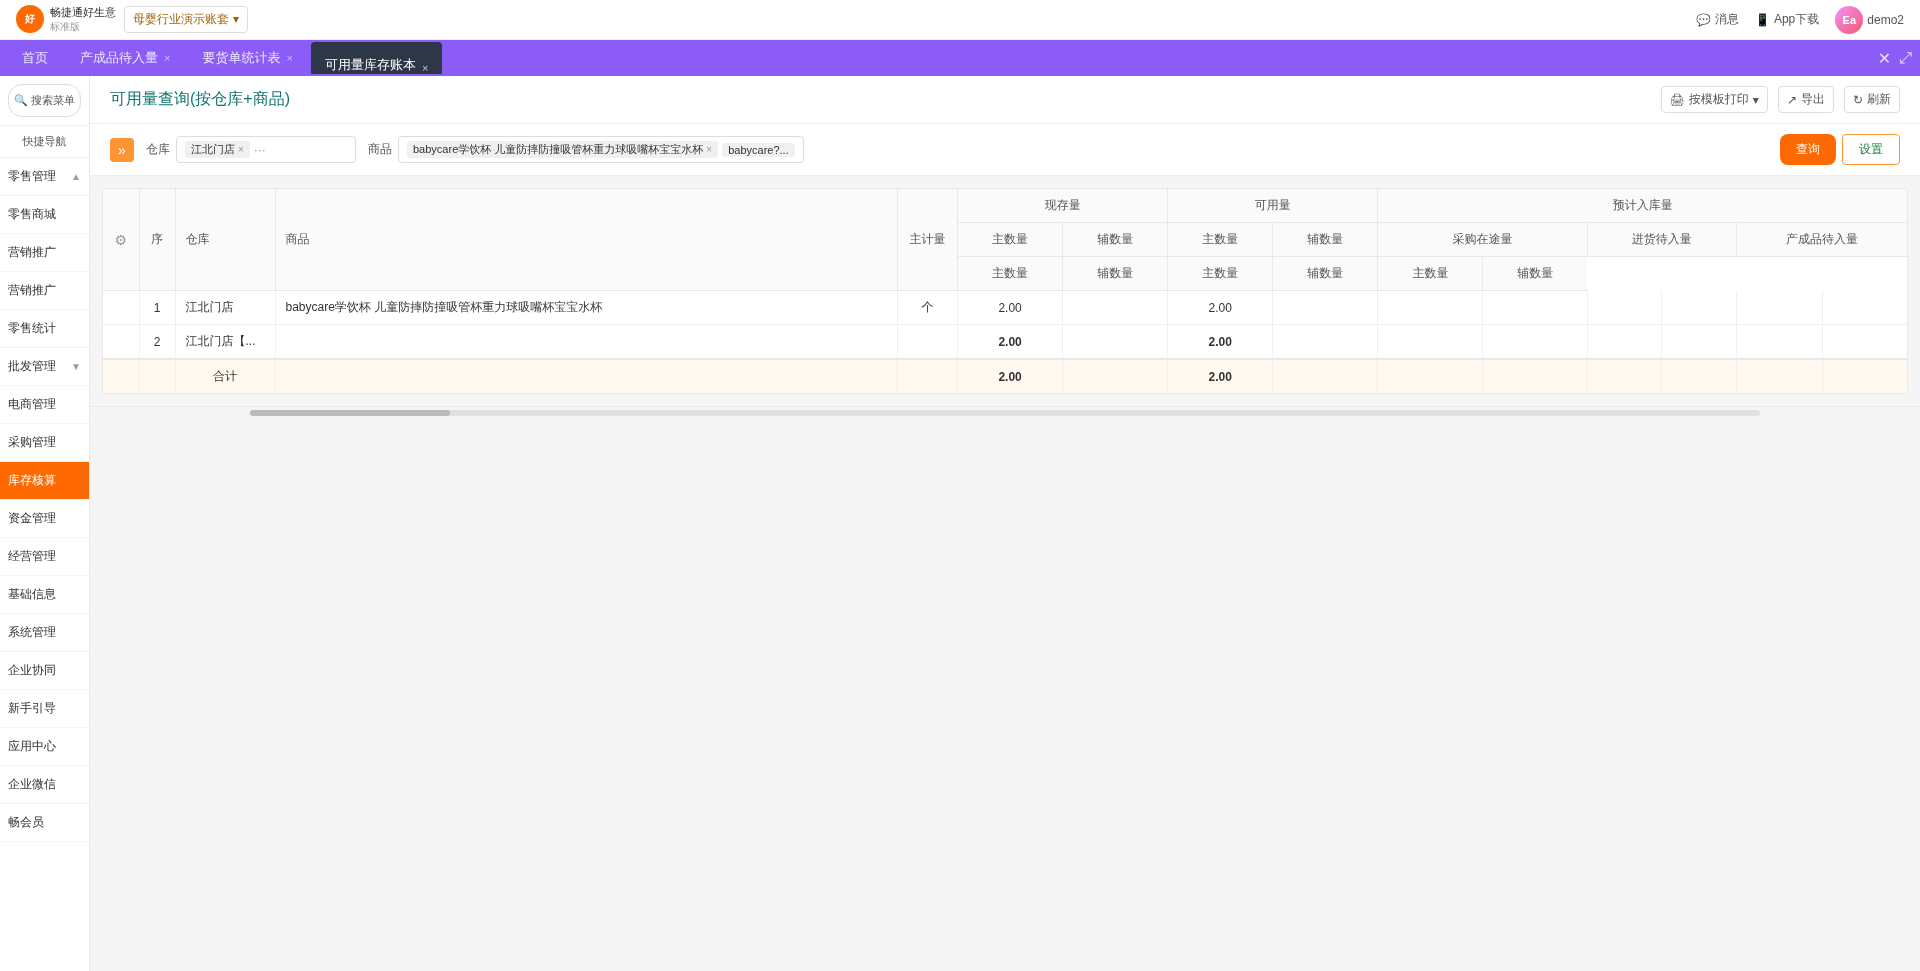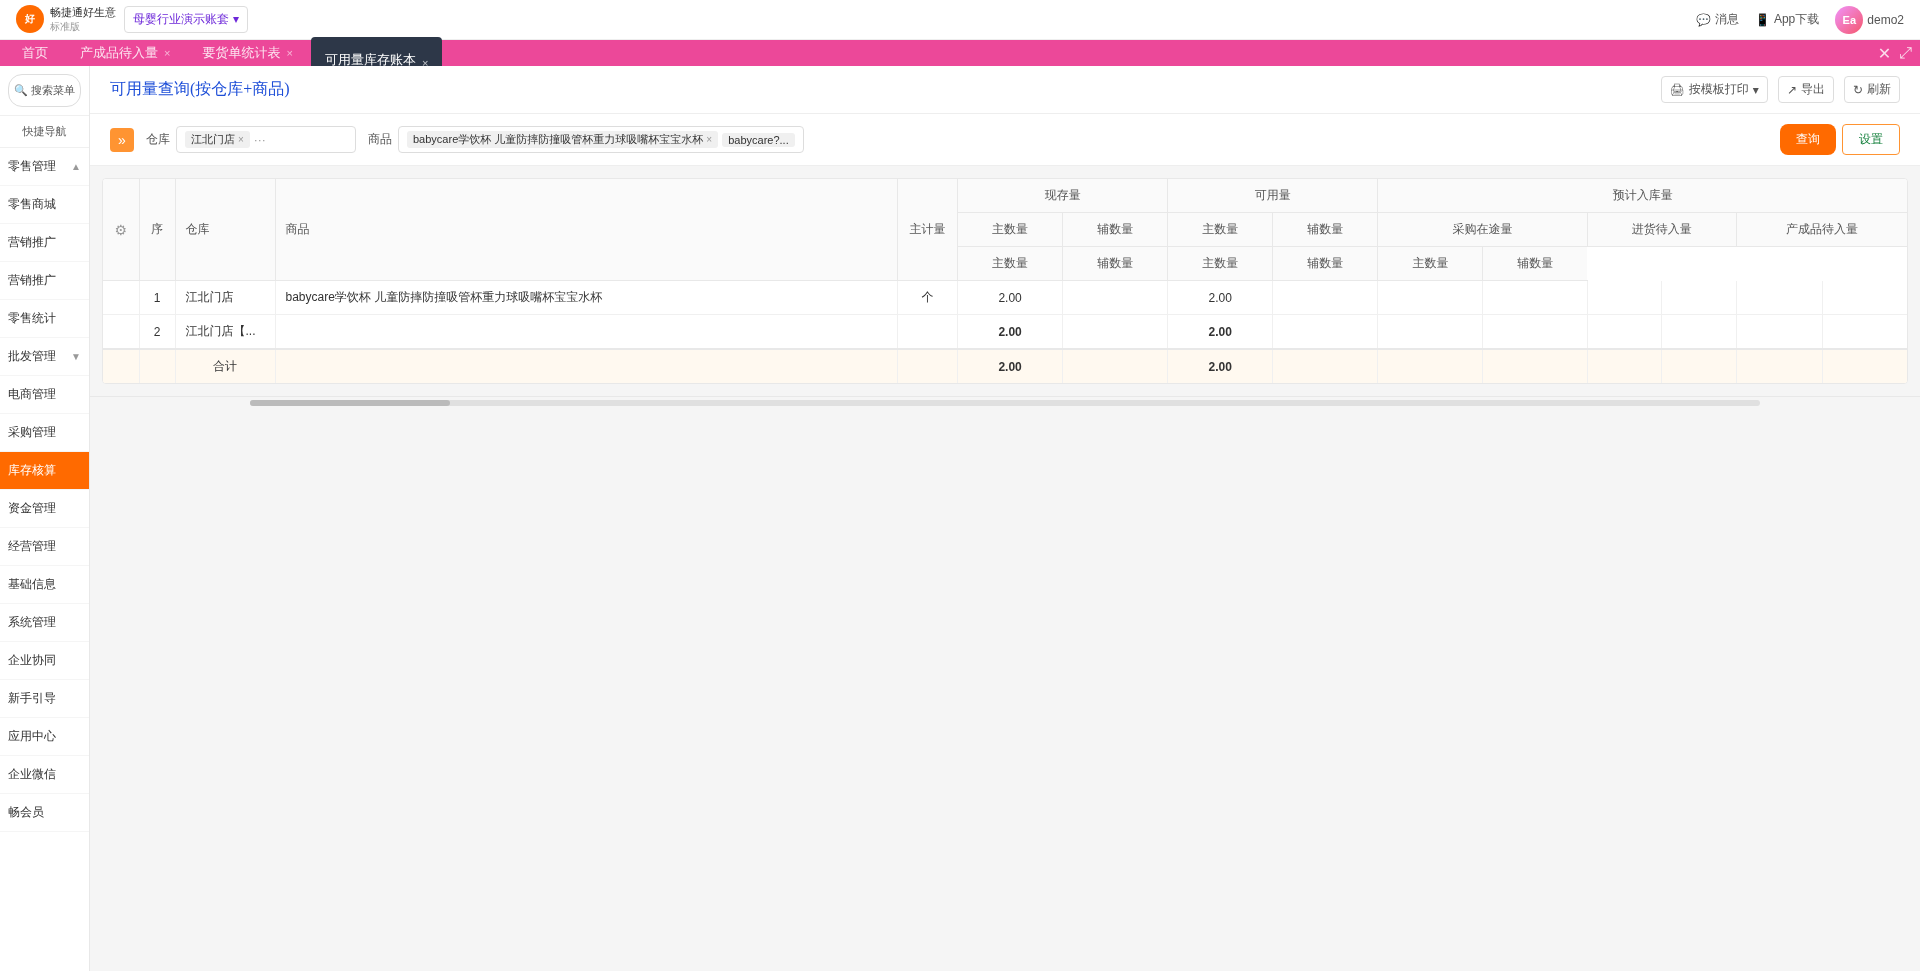--- a/index.html
+++ b/index.html
@@ -50,21 +50,21 @@
     .dropdown-btn {
       display: flex;
       align-items: center;
       gap: 4px;
       padding: 4px 8px;
       border: 1px solid #ddd;
       border-radius: 4px;
       background: #fff;
       cursor: pointer;
       font-size: 12px;
-      color: #6d28d9;
+      color: #a16207;
     }
     .top-bar-right {
       display: flex;
       align-items: center;
       gap: 16px;
     }
     .top-bar-btn {
       display: flex;
       align-items: center;
       gap: 4px;
@@ -80,22 +80,22 @@
       display: flex;
       align-items: center;
       justify-content: center;
       color: white;
       font-size: 11px;
       font-weight: bold;
     }
 
     
     .nav-tabs {
-      height: 26px;
-      background: #ec4899;
+      height: 36px;
+      background: #8b5cf6;
       display: flex;
       align-items: center;
       padding: 0 8px;
       flex-shrink: 0;
       gap: 4px;
     }
     .nav-tab {
       height: 32px;
       padding: 0 14px;
       display: flex;
@@ -204,22 +204,21 @@
       background: #fff;
       padding: 10px 20px;
       display: flex;
       align-items: center;
       justify-content: space-between;
       border-bottom: 1px solid #eee;
     }
     .page-title {
       font-size: 16px;
       font-weight: 500;
-      color: #1d4ed8;
-      font-family: Liberation Serif, serif;
+      color: #0f766e;
     }
     .page-actions {
       display: flex;
       align-items: center;
       gap: 10px;
     }
     .action-btn {
       display: flex;
       align-items: center;
       gap: 4px;

